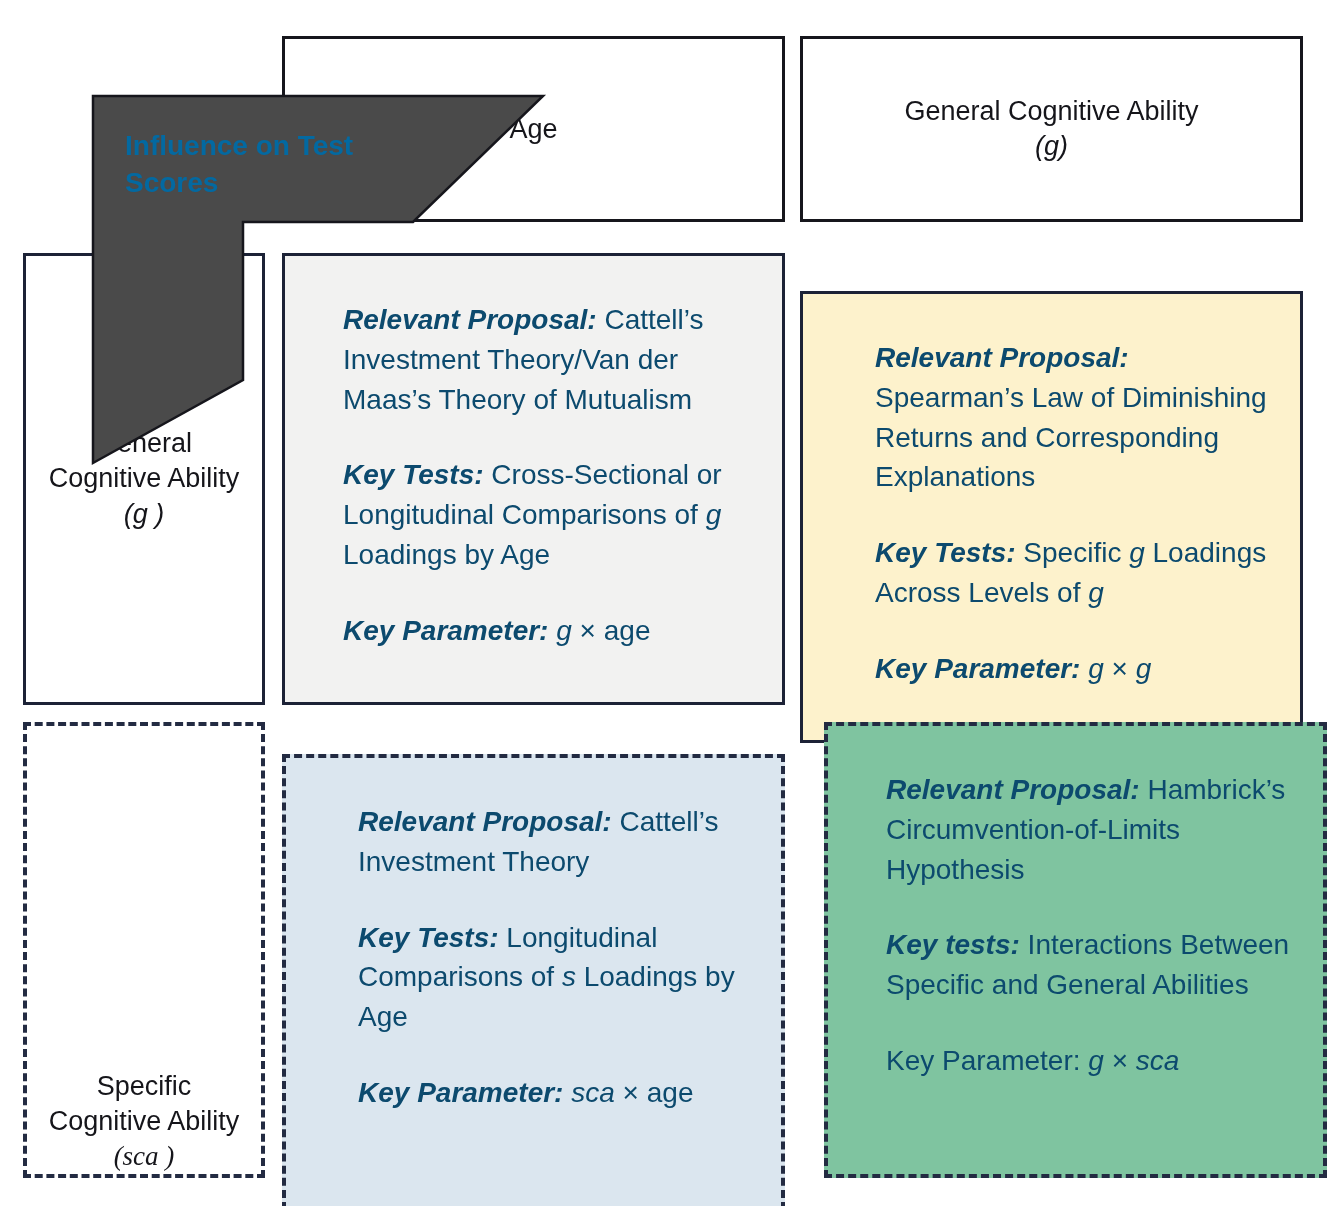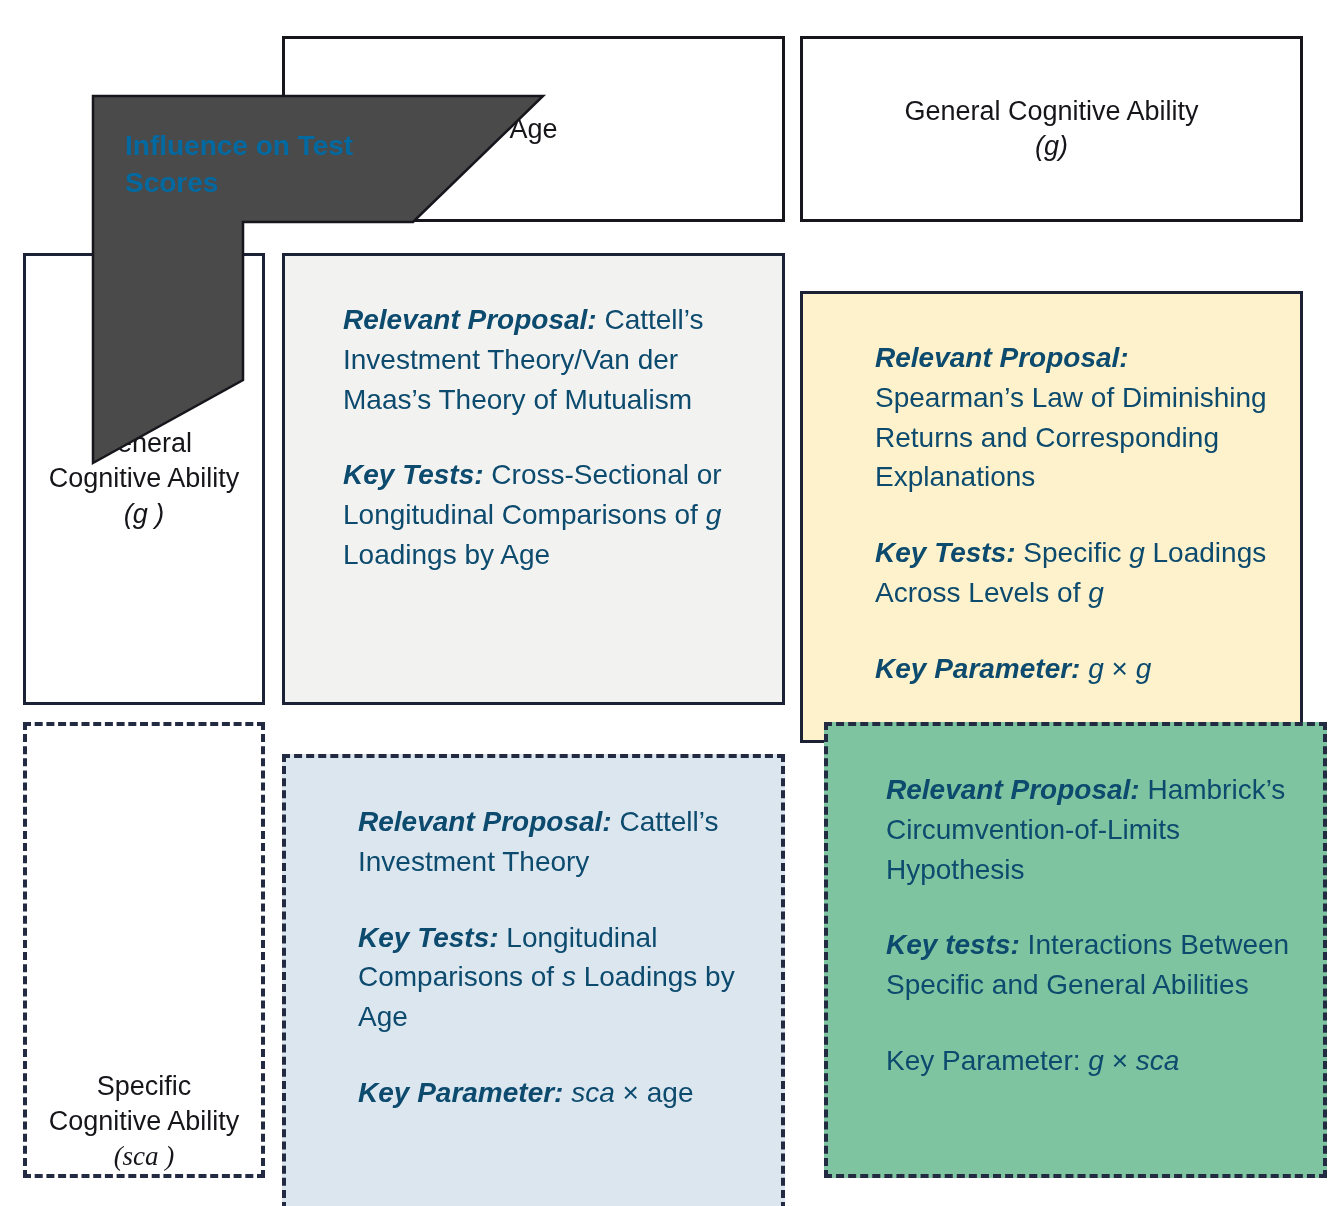--- a/index.html
+++ b/index.html
@@ -137,20 +137,21 @@
     <div>
       <div>Specific</div>
       <div>Cognitive Ability</div>
       <div style="font-style:italic;font-family:Liberation Serif, serif;">(sca )</div>
     </div>
   </div>
 
   <div class="cell content" style="left:282px; top:253px; width:503px; height:452px; background:#f2f2f1;">
     <p><span class="lbl">Relevant Proposal:</span><span> Cattell’s Investment Theory/Van der Maas’s Theory of Mutualism</span></p>
     <p><span class="lbl">Key Tests:</span><span> Cross-Sectional or Longitudinal Comparisons of </span><span class="it">g</span><span> Loadings by Age</span></p>
+    <p><span class="lbl">Key Parameter:</span><span class="it"> g </span><span>×</span><span> age</span></p>
   </div>
 
   <div class="cell content" style="left:800px; top:253px; width:503px; height:452px; background:#fdf2cc; padding-left:72px;margin-top:38px;">
     <p><span class="lbl">Relevant Proposal:</span><span> Spearman’s Law of Diminishing Returns and Corresponding Explanations</span></p>
     <p><span class="lbl">Key Tests:</span><span> Specific </span><span class="it">g</span><span> Loadings Across Levels of </span><span class="it">g</span></p>
     <p><span class="lbl">Key Parameter:</span><span class="it"> g </span><span>×</span><span class="it"> g</span></p>
   </div>
 
   <div class="cell content dashed" style="left:282px; top:722px; width:503px; height:456px; background:#dbe6ef; padding-left:72px;margin-top:32px;">
     <p><span class="lbl">Relevant Proposal:</span><span> Cattell’s Investment Theory</span></p>

